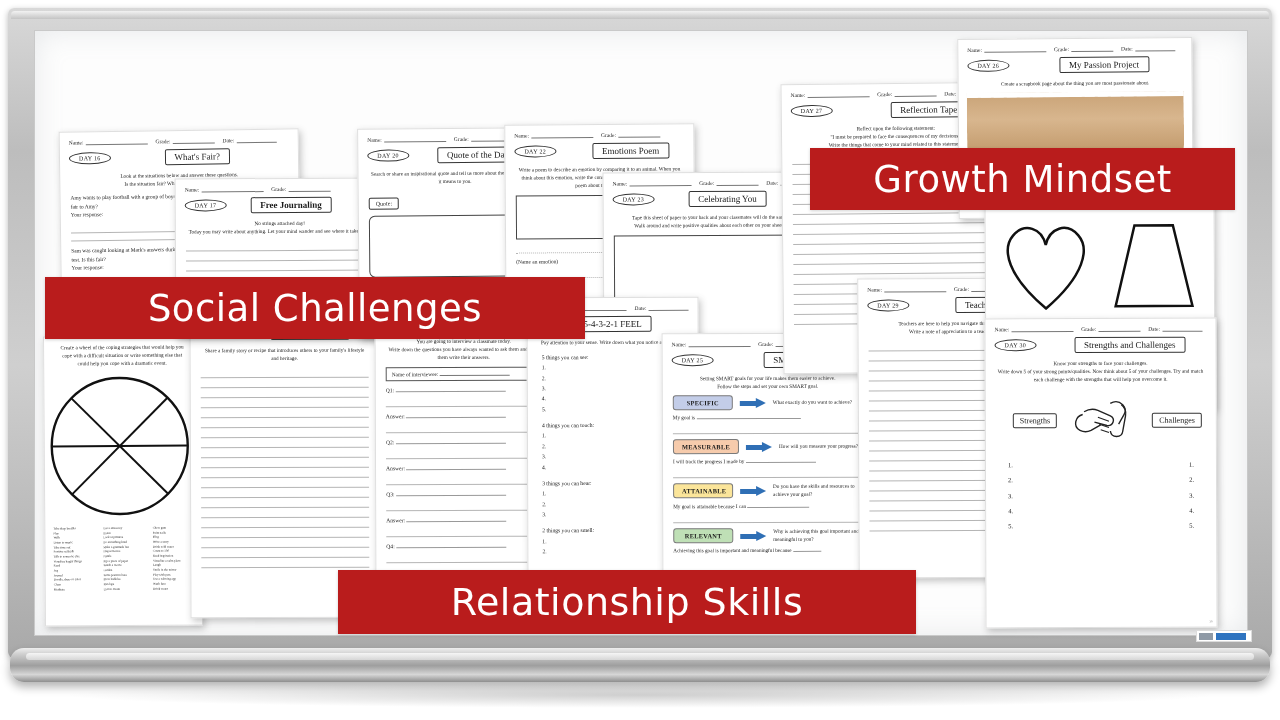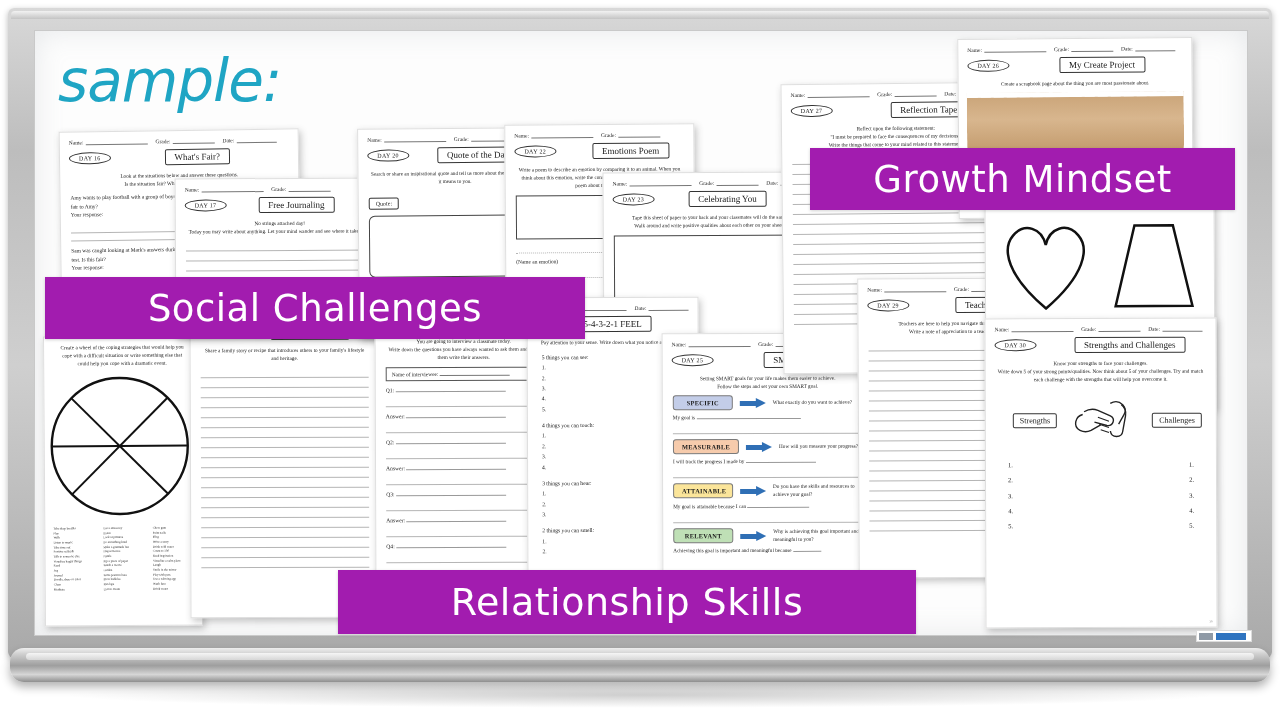--- a/index.html
+++ b/index.html
@@ -67,21 +67,21 @@
   .title-script{
     font-family:"DejaVu Sans", sans-serif;
     font-size:58px; font-weight:400; font-style:italic;
     color:#1fa5c4; line-height:1; letter-spacing:-1px;
     position:relative; top:4px;
   }
 
   
   .banner{
     position:absolute; z-index:60;
-    background:#a21caf; color:#ffffff;
+    background:#b91c1c; color:#ffffff;
     display:flex; align-items:center; justify-content:center;
     font-family:"DejaVu Sans", sans-serif; font-weight:400;
     letter-spacing:.5px; white-space:nowrap;
     box-shadow:0 1px 3px rgba(0,0,0,.18);
   }
   #banner-social{ left:45px; top:277px; width:540px; height:62px; font-size:37px; }
   #banner-growth{ left:810px; top:148px; width:425px; height:62px; font-size:37px; }
   #banner-rel{   left:338px; top:570px; width:578px; height:64px; font-size:38px; }
 
   
@@ -327,21 +327,21 @@
           <em>Name:</em>
           <b class="rule r-lg"></b>
         </span>
       <span>
           <em>Grade:</em>
           <b class="rule r-md"></b>
         </span>
     </div>
     <div class="badge-row">
       <div class="day-badge">DAY 17</div>
-      <div class="title-box" style="margin-left:22px;">Free Journaling</div>
+      <div class="title-box" style="margin-left:14px;font-weight:bold;">Free Journaling</div>
     </div>
     <div class="instr" style="white-space:pre-line;">No strings attached day!
 Today you may write about anything. Let your mind wander and see where it takes you.</div>
     <div class="lines">
         <i></i>
         <i></i>
         <i></i>
         <i></i>
         <i></i>
         <i></i>
@@ -673,21 +673,21 @@
           <em>Grade:</em>
           <b class="rule r-md"></b>
         </span>
       <span>
           <em>Date:</em>
           <b class="rule r-sm"></b>
         </span>
     </div>
     <div class="badge-row">
       <div class="day-badge">DAY 26</div>
-      <div class="title-box" style="margin-left:40px;">My Create Project</div>
+      <div class="title-box" style="margin-left:40px;">My Passion Project</div>
     </div>
     <div class="instr">Create a scrapbook page about the thing you are most passionate about.</div>
     <div class="torn"></div>
   </div>
 
   <div class="sheet" style="left:985px; top:185px; width:230px; height:225px; transform:rotate(-0.3deg);">
     <div class="instr">Think about the important people in your life. Write their name on one of the shapes and two things you appreciate about them.</div>
     <div class="shapes">
       <svg width="96" height="96" viewBox="0 0 100 100">
         <path d="M50 96 C 10 62, 4 34, 16 20 C 28 6, 46 12, 50 30 C 54 12, 72 6, 84 20 C 96 34, 90 62, 50 96 Z" fill="none" stroke="#111" stroke-width="2.6"></path>
@@ -743,21 +743,20 @@
         <div>2.</div>
         <div>3.</div>
         <div>4.</div>
         <div>5.</div>
       </div>
     </div>
     <div class="tiny-corner">30</div>
   </div>
 
   <div class="title-wrap">
-    <div class="title-script">sample:</div>
   </div>
 
   <div class="banner" id="banner-social">Social Challenges</div>
   <div class="banner" id="banner-growth">Growth Mindset</div>
   <div class="banner" id="banner-rel">Relationship Skills</div>
 
   <div class="wb-logo">
       <i></i>
       <i></i>
     </div>

